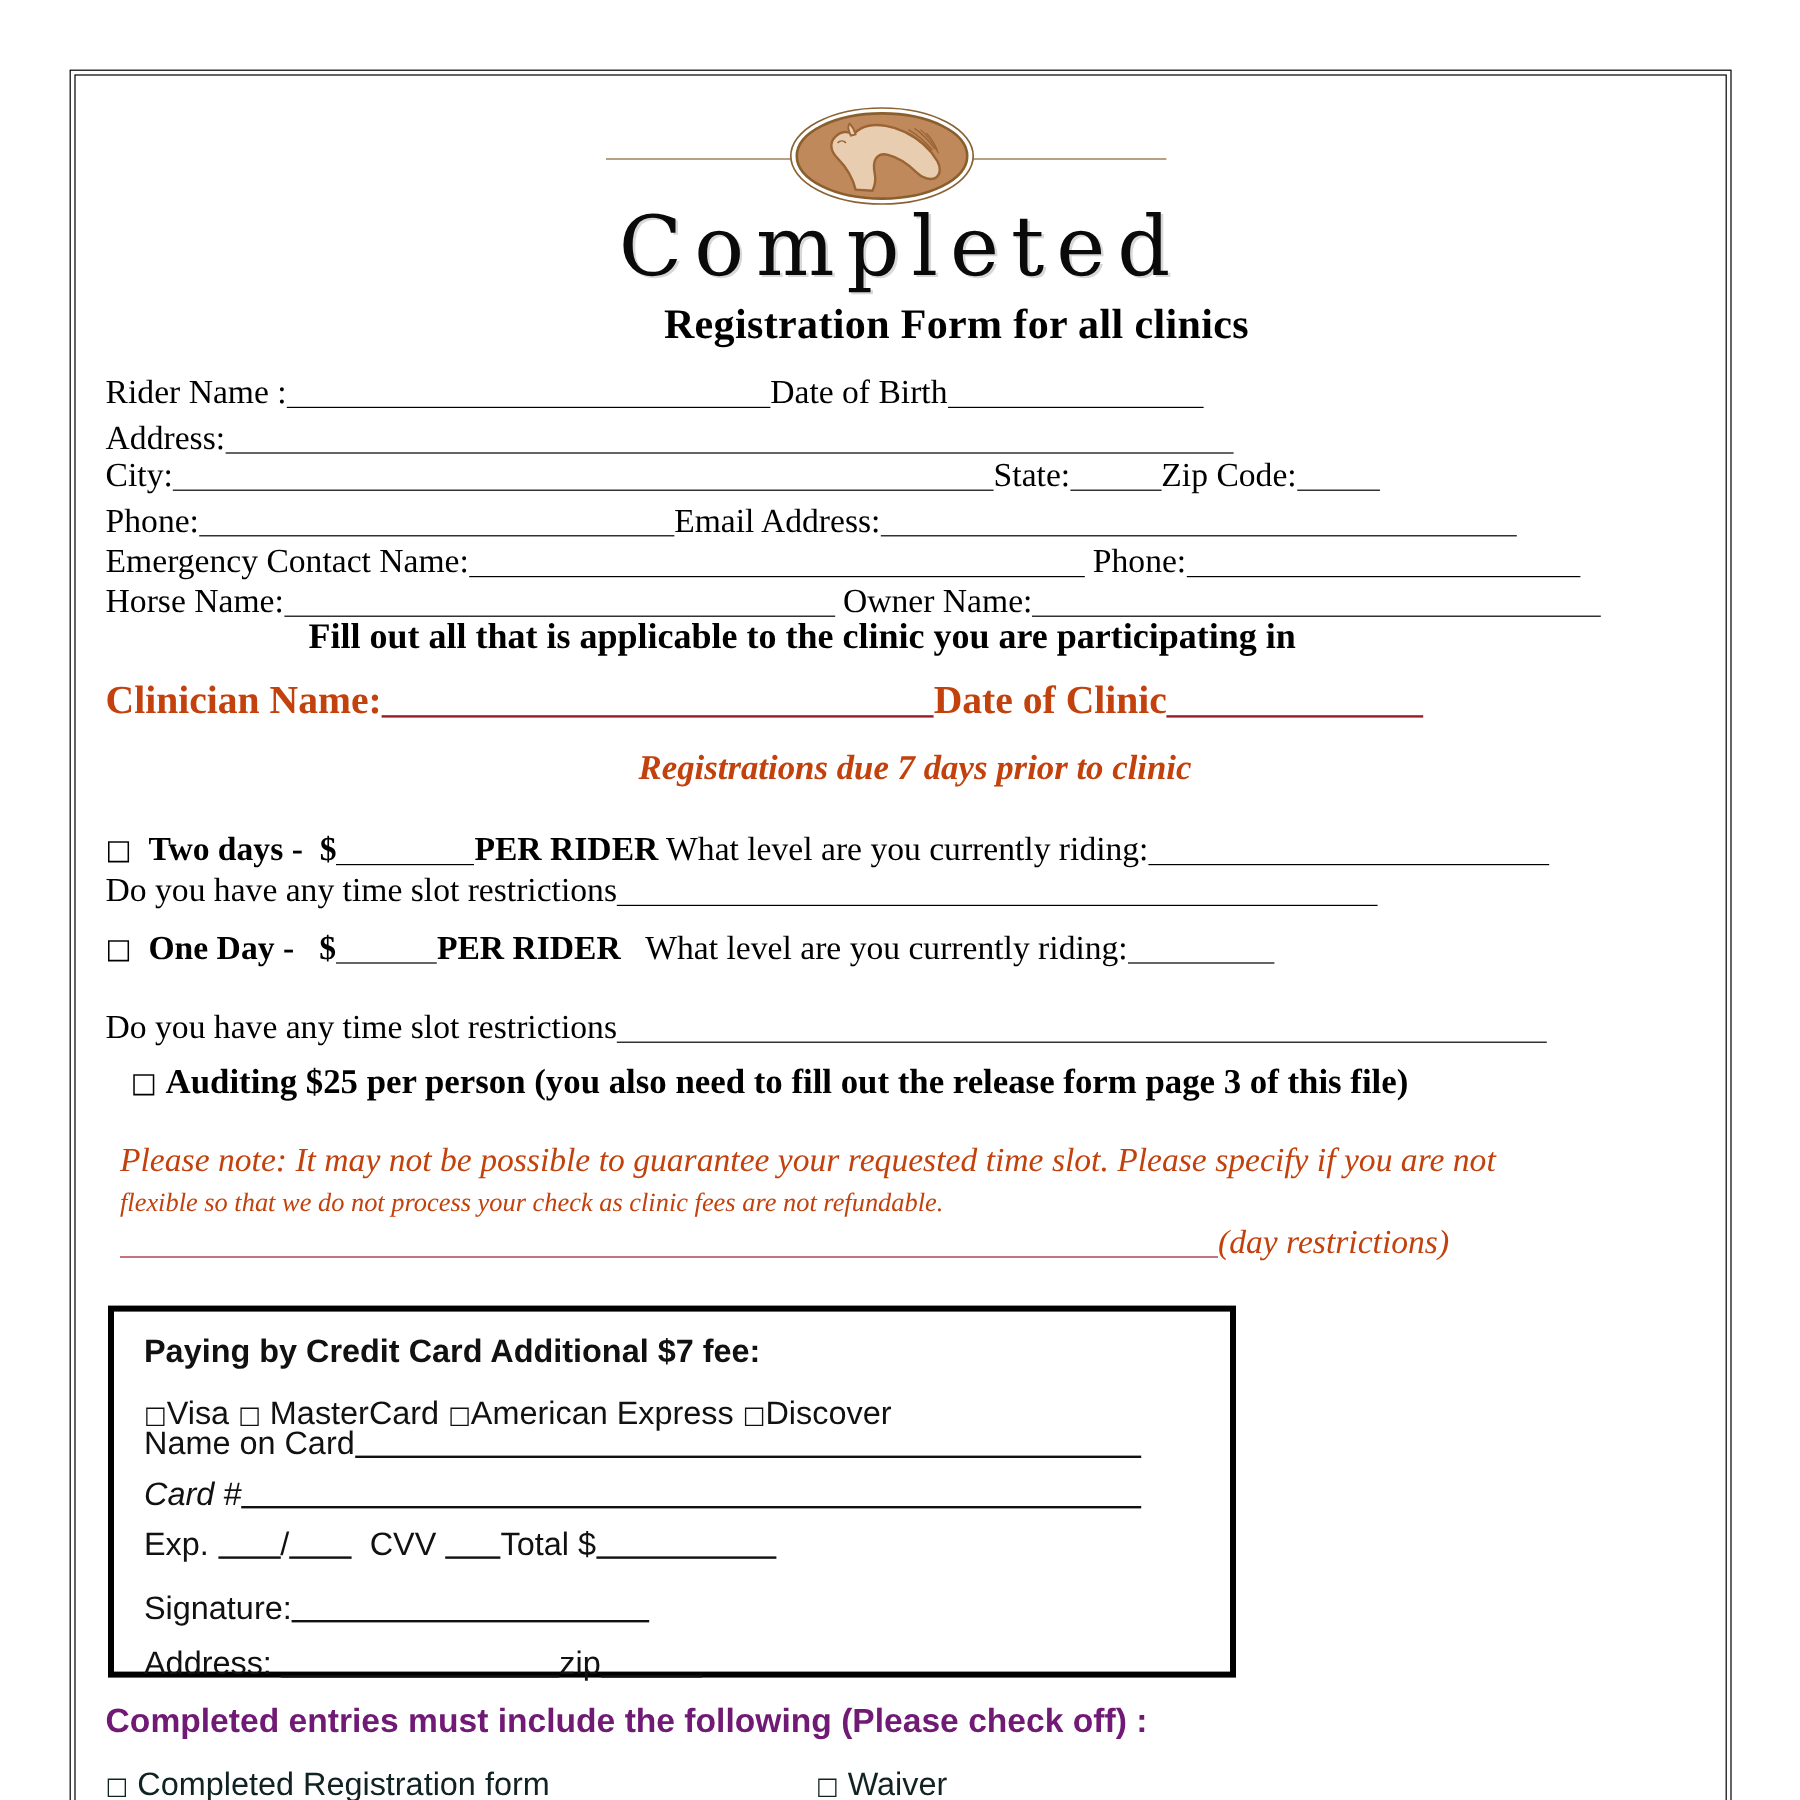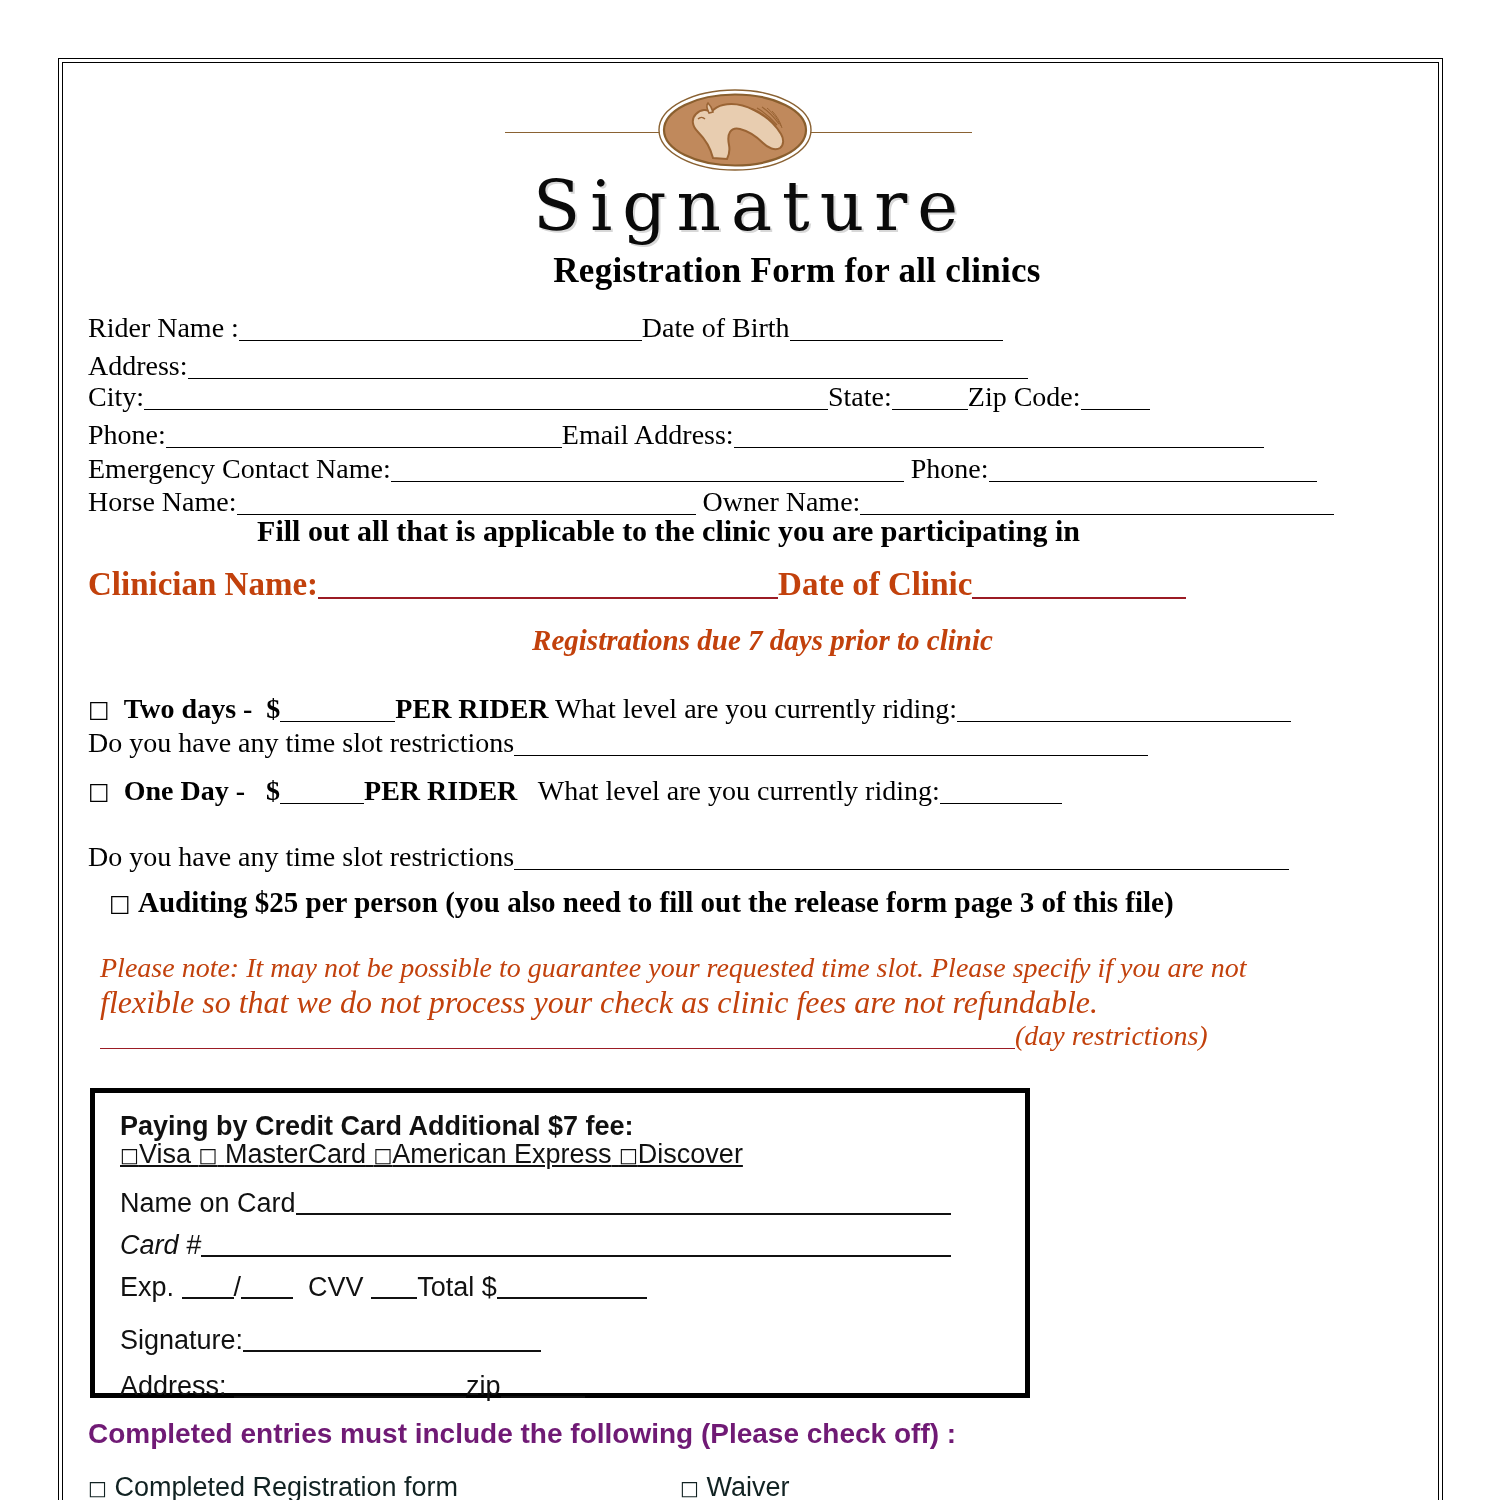--- a/index.html
+++ b/index.html
@@ -216,21 +216,21 @@
           <path d="M53 25 C51 21 50 17 52 15 C54 17 56 20 57 24 Z" fill="#e8cdb0" stroke="#9a6434" stroke-width="1.6"></path>
           <path d="M96 21 C104 24 113 30 120 38" stroke="#9a6434" stroke-width="1.4" fill="none"></path>
           <path d="M101 20 C108 24 115 30 121 37" stroke="#9a6434" stroke-width="1.2" fill="none"></path>
           <path d="M106 19 C112 23 118 29 123 36" stroke="#9a6434" stroke-width="1.1" fill="none"></path>
           <path d="M111 20 C116 24 121 30 125 38" stroke="#9a6434" stroke-width="1" fill="none"></path>
           <path d="M116 23 C120 27 124 33 126 40" stroke="#9a6434" stroke-width="1" fill="none"></path>
           <path d="M42 31 C44 29 47 29 49 31" stroke="#9a6434" stroke-width="1.4" fill="none"></path>
         </svg>
       </div>
 
-      <div class="wordmark">Signature</div>
+      <div class="wordmark">Completed</div>
     </div>
 
     <div class="form-title">Registration Form for all clinics</div>
 
     <div class="row" style="left:88px; top:312px;">
       <span>Rider Name :</span><span class="blank" style="width:403px;"></span><span>Date of Birth</span><span class="blank" style="width:213px;"></span>
     </div>
 
     <div class="row" style="left:88px; top:350px;">
       <span>Address:</span><span class="blank" style="width:840px;"></span>
@@ -274,31 +274,31 @@
 
     <div class="row" style="left:88px; top:841px;">
       <span>Do you have any time slot restrictions</span><span class="blank" style="width:775px;"></span>
     </div>
 
     <div class="row b" style="left:88px; top:886px; font-size:29px;margin-left:21px;">
       <span class="cbx">□</span>&nbsp;<span>Auditing $25 per person (you also need to fill out the release form page 3 of this file)</span>
     </div>
 
     <div class="row i red" style="left:88px; top:952px; font-size:28px;">Please note: It may not be possible to guarantee your requested time slot.  Please specify if you are not</div>
-    <div class="row i red" style="left:88px; top:986px; font-size:32px;">flexible so that we do not process your check as clinic fees are not refundable.</div>
+    <div class="row i red" style="left:88px; top:986px; font-size:22px;">flexible so that we do not process your check as clinic fees are not refundable.</div>
 
     <div class="row i red" style="left:88px; top:1020px; font-size:28px;">
       <span class="blank red" style="width:915px;"></span><span>(day restrictions)</span>
     </div>
 
     <div id="cc-box">
 
       <div class="cc-row brightred" style="top:18px; font-weight:bold;">Paying by Credit Card Additional $7 fee:</div>
 
-      <div class="cc-row" style="top:46px;text-decoration:underline;">
+      <div class="cc-row" style="top:70px;">
         <span class="cc-cbx">□</span><span>Visa</span>
         <span class="cc-cbx">□</span> <span>MasterCard</span>
         <span class="cc-cbx">□</span><span>American Express</span>
         <span class="cc-cbx">□</span><span>Discover</span>
       </div>
 
       <div class="cc-row" style="top:95px;">
         <span>Name on Card</span><span class="cc-blank" style="width:655px;"></span>
       </div>
 

